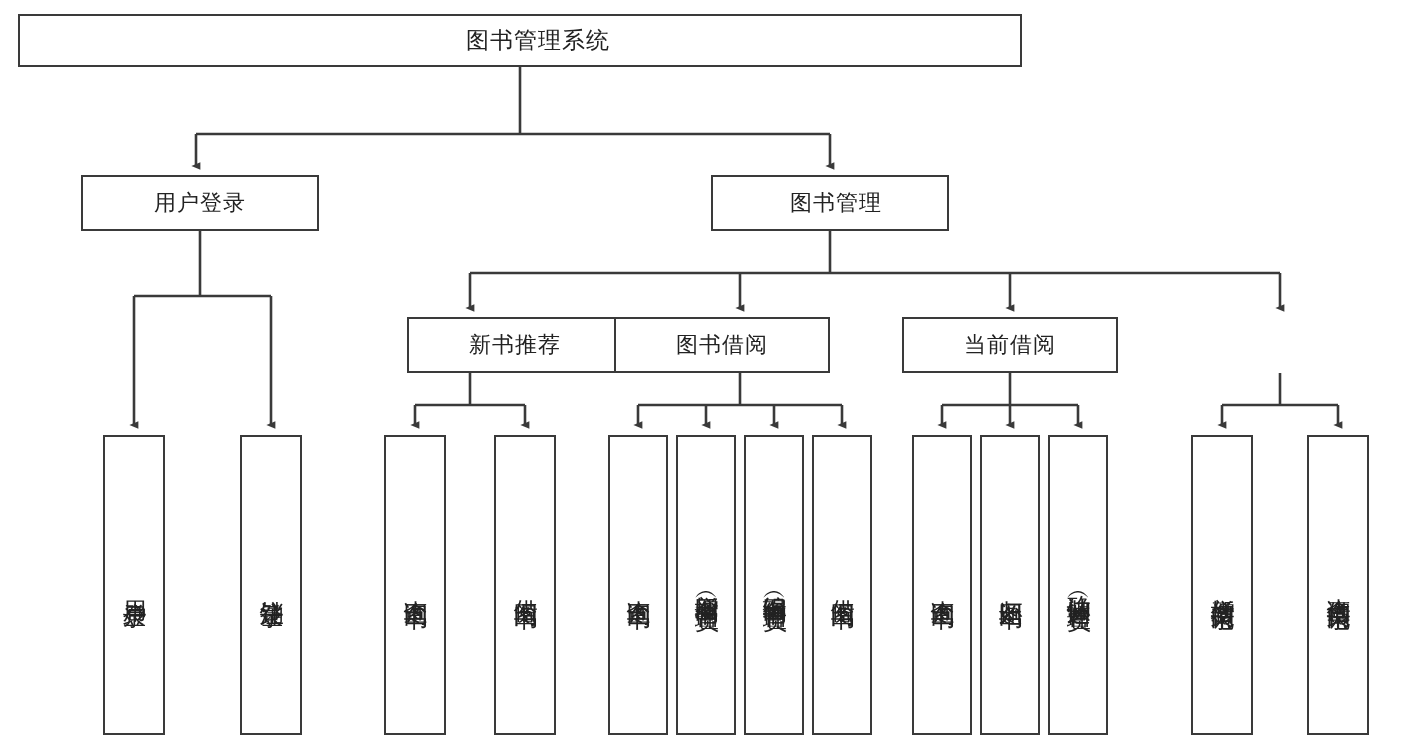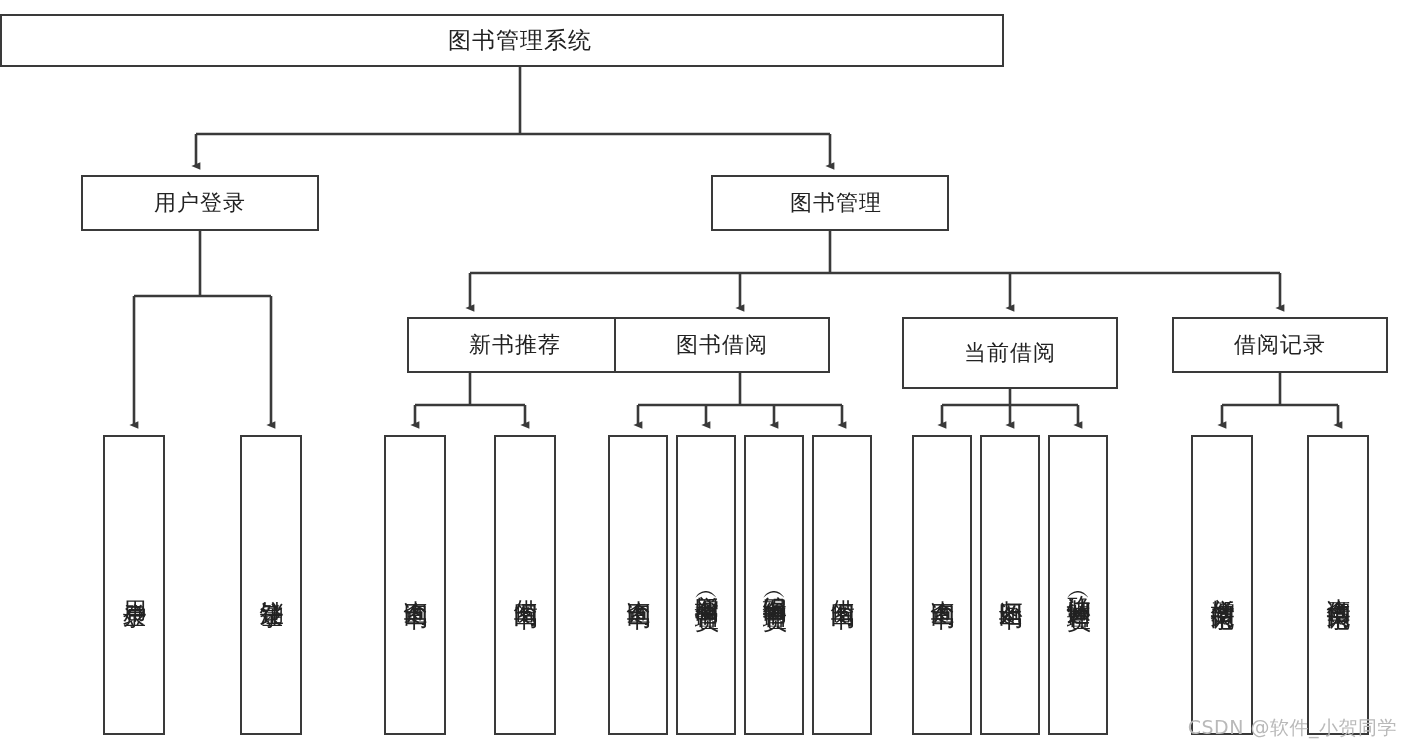--- a/index.html
+++ b/index.html
@@ -113,33 +113,32 @@
       <path d="M1010,405 L1010,425" marker-end="url(#arrow)"></path>
       <path d="M1078,405 L1078,425" marker-end="url(#arrow)"></path>
 
       <path d="M1280,373 L1280,405"></path>
       <path d="M1222,405 L1338,405"></path>
       <path d="M1222,405 L1222,425" marker-end="url(#arrow)"></path>
       <path d="M1338,405 L1338,425" marker-end="url(#arrow)"></path>
     </g>
   </svg>
 
-  <div class="node horiz" id="root-node" style="left:0; top:14px; width:1004px; height:53px;padding-left:36px;">图书管理系统</div>
+  <div class="node horiz" id="root-node" style="left:18px; top:14px; width:1004px; height:53px;padding-left:36px;">图书管理系统</div>
 
   <div class="node horiz" style="left:81px; top:175px; width:238px; height:56px;">用户登录</div>
 
   <div class="node horiz" style="left:711px; top:175px; width:238px; height:56px;padding-left:12px;">图书管理</div>
 
   <div class="node horiz" style="left:362px; top:317px; width:216px; height:56px;margin-left:45px;">新书推荐</div>
 
   <div class="node horiz" style="left:614px; top:317px; width:216px; height:56px;">图书借阅</div>
 
-  <div class="node horiz" style="left:902px; top:317px; width:216px; height:72px;">当前借阅</div>
+  <div class="node horiz" style="left:902px; top:317px; width:216px; height:56px;">当前借阅</div>
 
-  <div class="node horiz" style="left:1172px; top:317px; width:216px; height:56px;">借阅记录</div>
 
   <div class="node vert" style="left:103px; top:435px; width:62px; height:300px;">
     <span class="vtext">用户登录</span>
   </div>
   <div class="node vert" style="left:240px; top:435px; width:62px; height:300px;">
     <span class="vtext">注销登录</span>
   </div>
 
   <div class="node vert" style="left:384px; top:435px; width:62px; height:300px;">
     <span class="vtext">查询图书</span>
@@ -171,15 +170,14 @@
     <span class="vtext">确认归还（管理员）</span>
   </div>
 
   <div class="node vert" style="left:1191px; top:435px; width:62px; height:300px;">
     <span class="vtext">新增借阅记录</span>
   </div>
   <div class="node vert" style="left:1307px; top:435px; width:62px; height:300px;">
     <span class="vtext">查询借阅记录</span>
   </div>
 
-  <div id="watermark">CSDN @软件_小贺同学</div>
 
 </div>
 
 </body></html>

